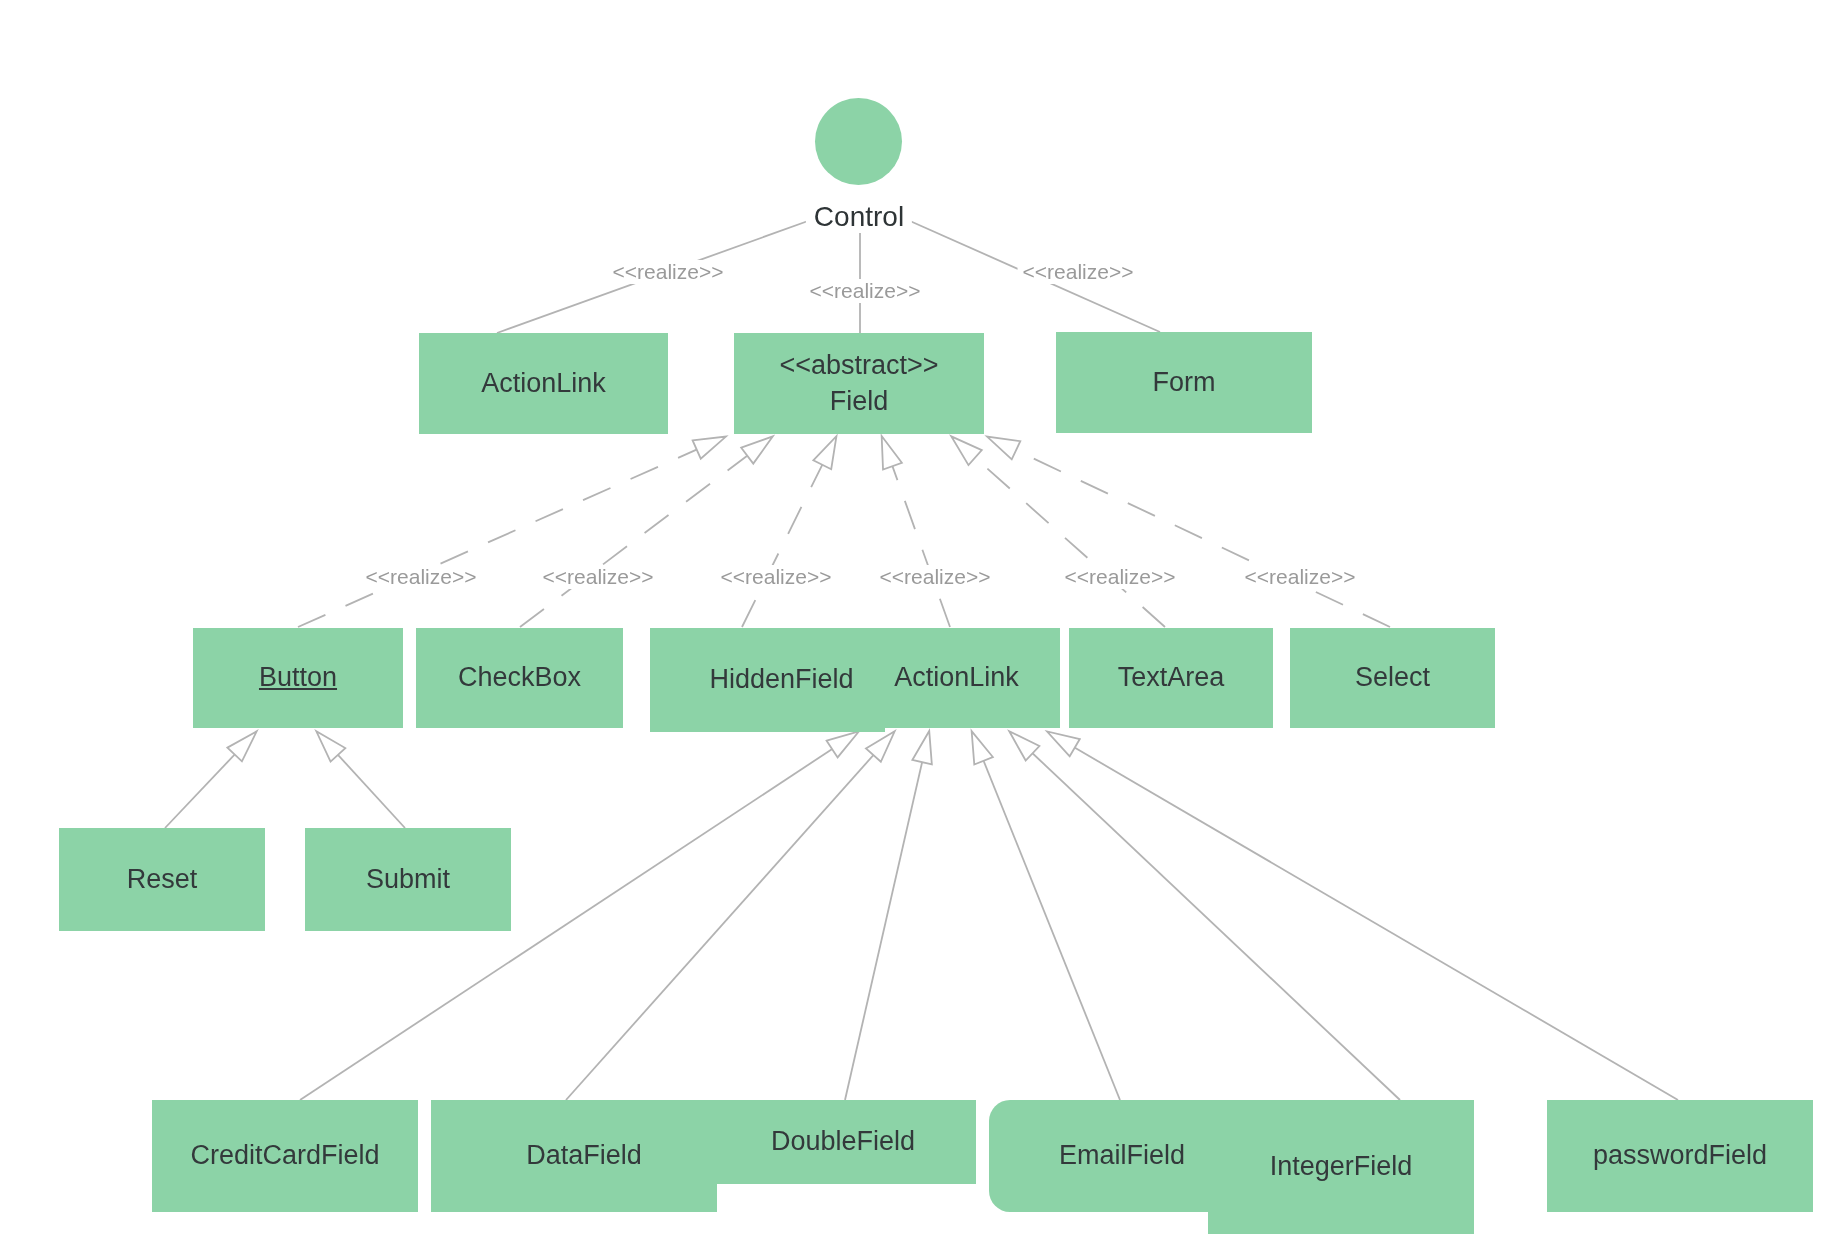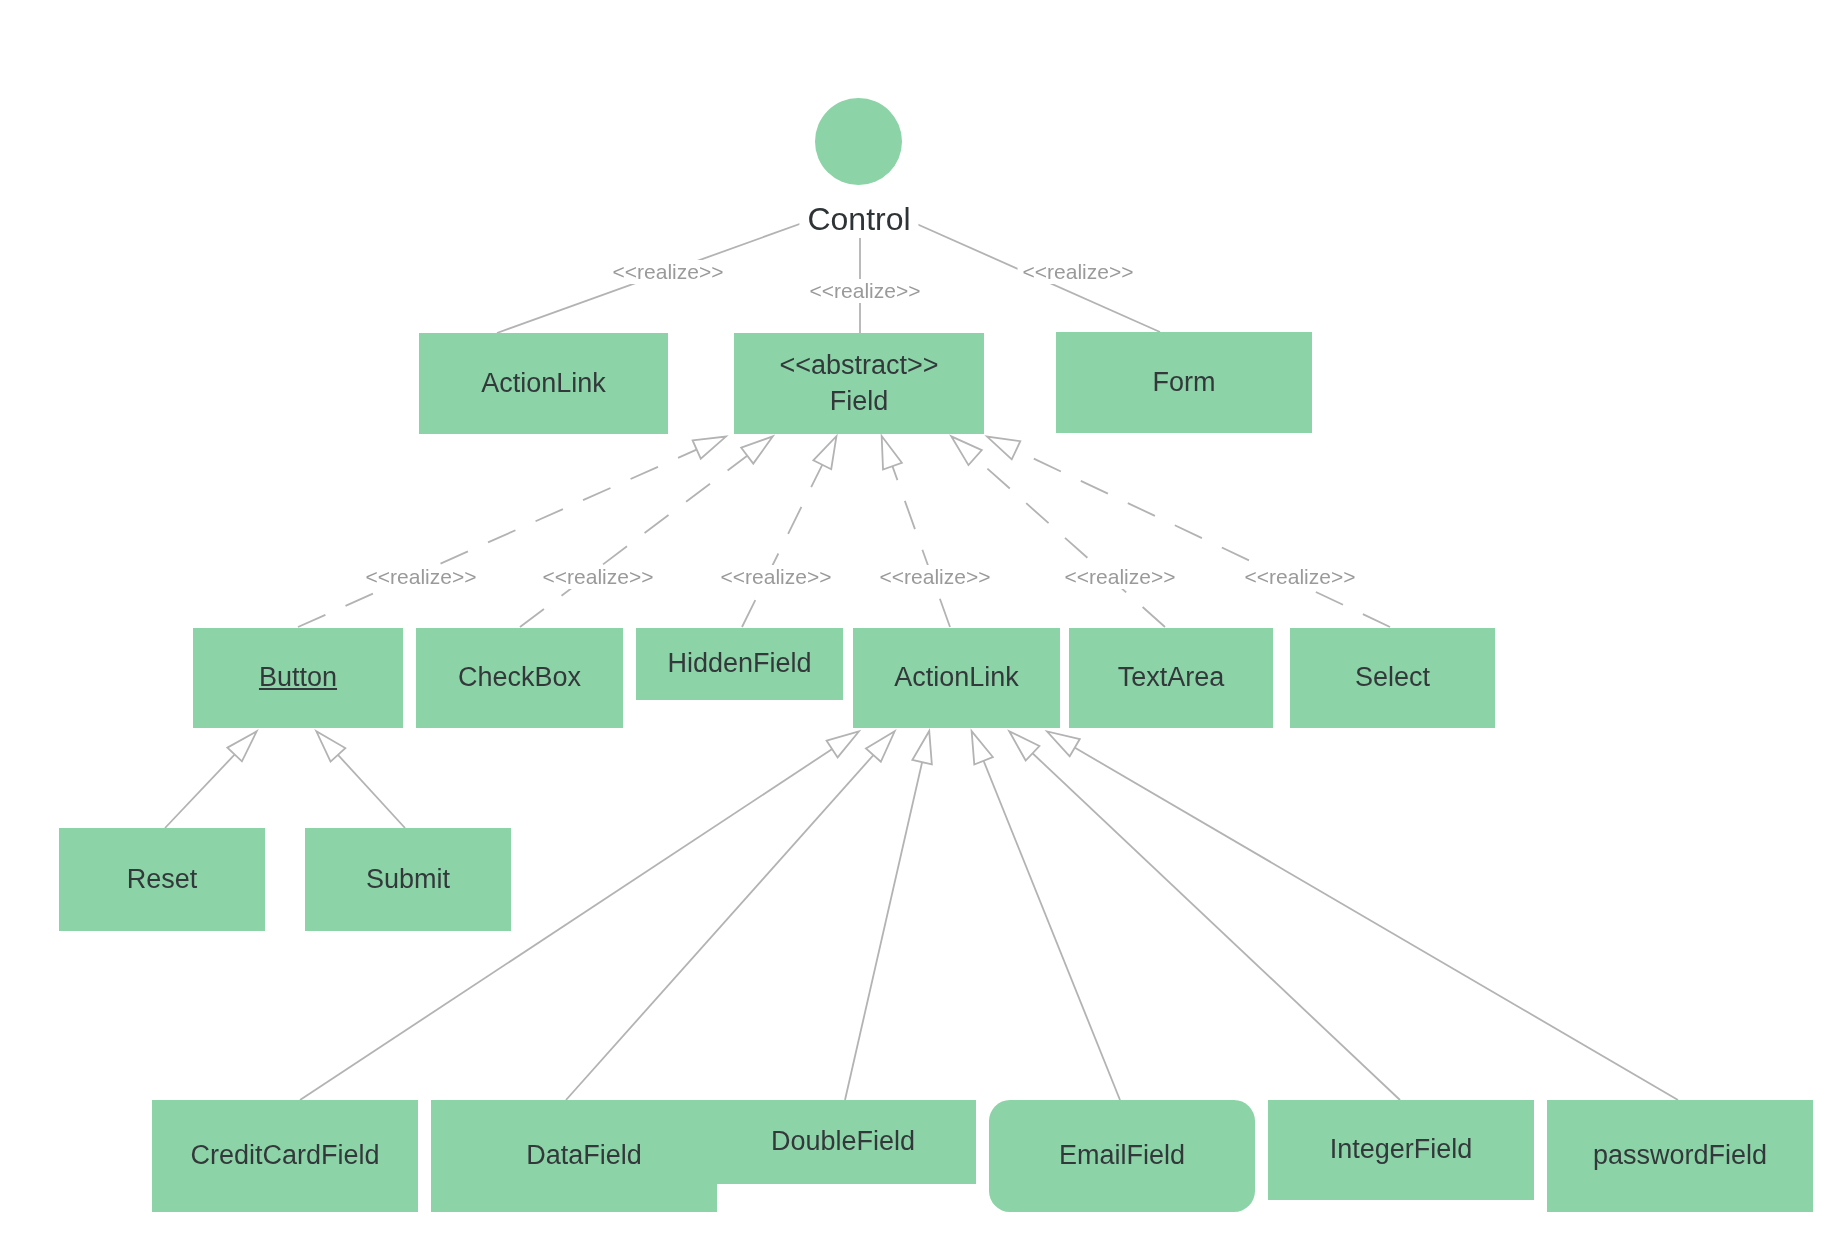--- a/index.html
+++ b/index.html
@@ -22,21 +22,21 @@
     text-align:center;
     user-select:none;
   }
   .iface-circle{
     position:absolute;z-index:2;
     width:87px;height:87px;border-radius:50%;
     background:#8cd3a7;
   }
   .root-label{
     position:absolute;z-index:3;
-    color:#2e3436;font-size:32px;
+    color:#2e3436;font-size:28px;
     transform:translateX(-50%);
     background:#ffffff;padding:0 8px;white-space:nowrap;
   }
   .stereo{
     position:absolute;z-index:3;
     color:#9a9a9a;font-size:21px;
     transform:translateX(-50%);
     background:#ffffff;padding:0 5px;white-space:nowrap;
   }
 </style>
@@ -98,21 +98,21 @@
   <div class="node" style="left:1056px;top:332px;width:256px;height:101px;">
     <span>Form</span>
   </div>
 
   <div class="node" style="left:193px;top:628px;width:210px;height:100px;text-decoration:underline;">
     <span>Button</span>
   </div>
   <div class="node" style="left:416px;top:628px;width:207px;height:100px;">
     <span>CheckBox</span>
   </div>
-  <div class="node" style="left:636px;top:628px;width:207px;height:72px;">
+  <div class="node" style="left:650px;top:628px;width:207px;height:104px;padding-left:28px;">
     <span>HiddenField</span>
   </div>
   <div class="node" style="left:853px;top:628px;width:207px;height:100px;">
     <span>ActionLink</span>
   </div>
   <div class="node" style="left:1069px;top:628px;width:204px;height:100px;">
     <span>TextArea</span>
   </div>
   <div class="node" style="left:1290px;top:628px;width:205px;height:100px;">
     <span>Select</span>
@@ -130,20 +130,20 @@
   </div>
   <div class="node" style="left:431px;top:1100px;width:266px;height:112px;padding-left:20px;">
     <span>DataField</span>
   </div>
   <div class="node" style="left:710px;top:1100px;width:266px;height:84px;">
     <span>DoubleField</span>
   </div>
   <div class="node" style="left:989px;top:1100px;width:266px;height:112px;border-radius:21px;">
     <span>EmailField</span>
   </div>
-  <div class="node" style="left:1268px;top:1100px;width:266px;height:100px;text-align:center;">
+  <div class="node" style="left:1208px;top:1100px;width:266px;height:134px;text-align:center;">
     <span>IntegerField</span>
   </div>
   <div class="node" style="left:1547px;top:1100px;width:266px;height:112px;">
     <span>passwordField</span>
   </div>
 
 </div>
 
 </body></html>

